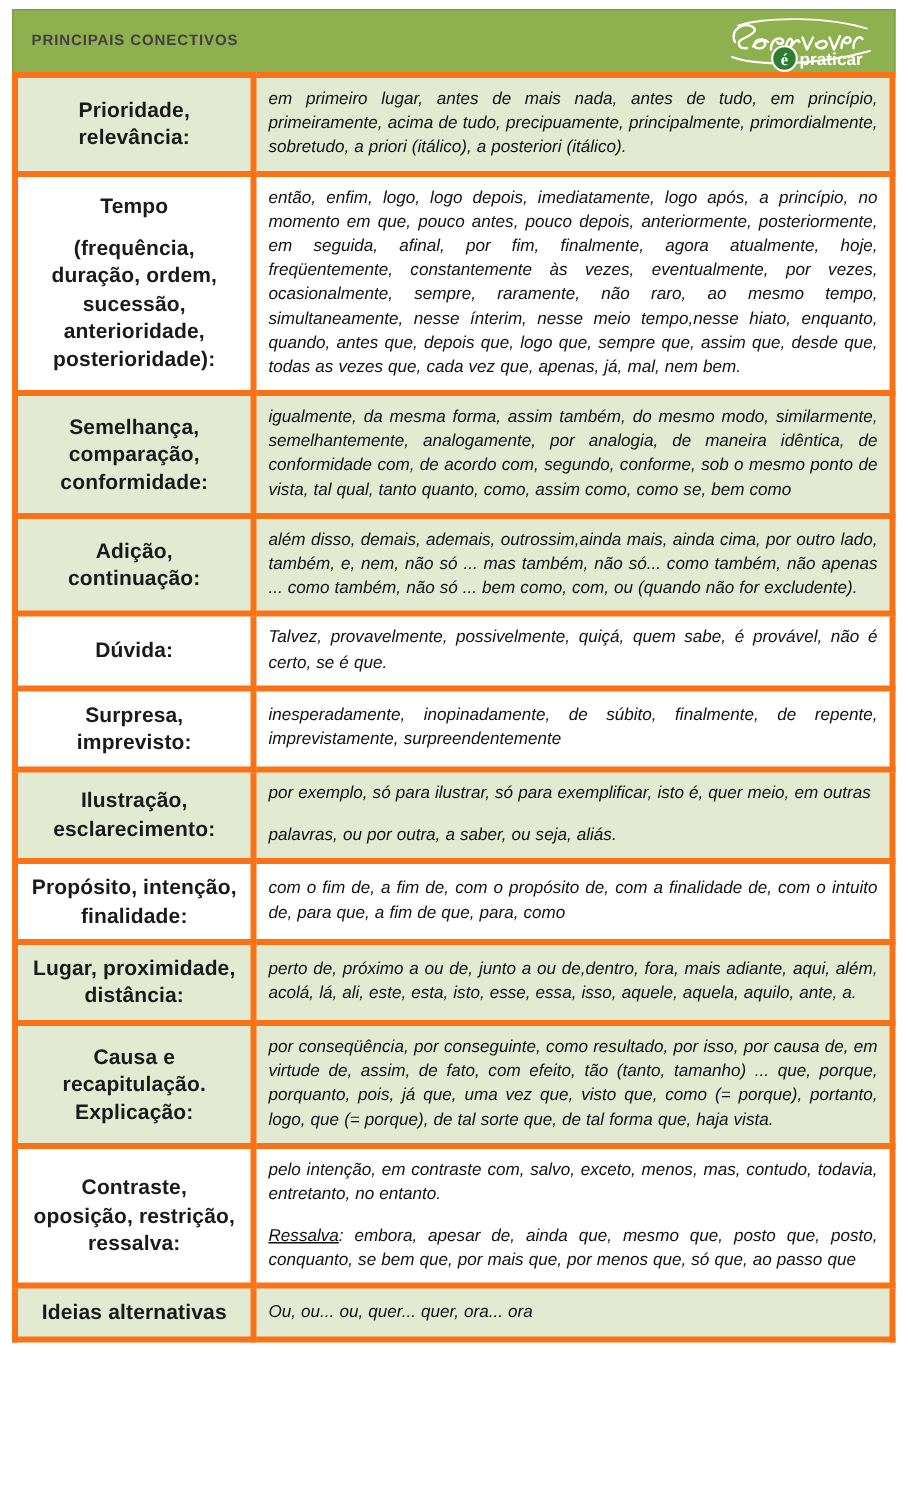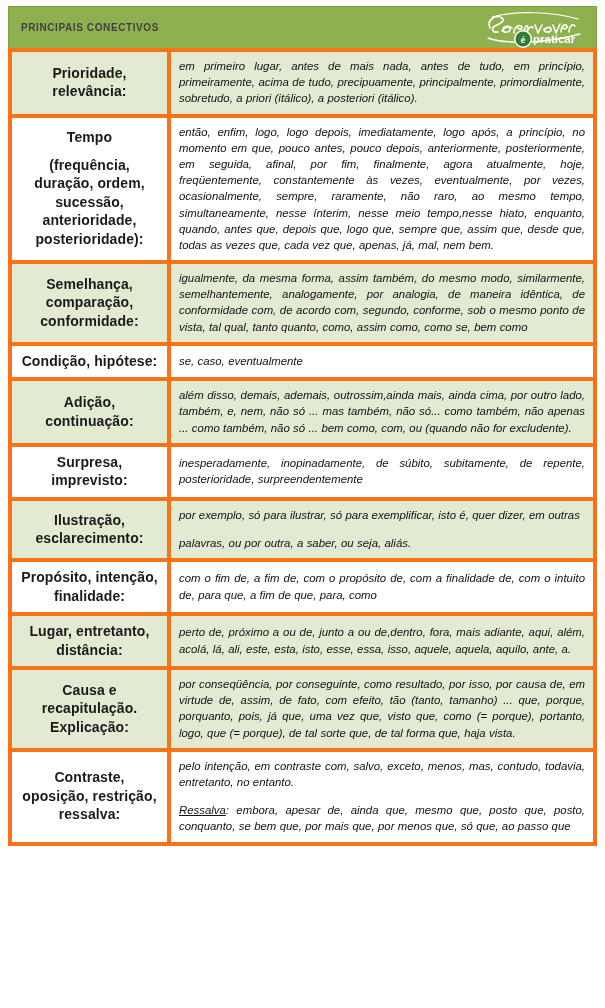--- a/index.html
+++ b/index.html
@@ -162,71 +162,71 @@
 
       <tr class="row-tint">
         <td class="cat">
           <span class="cat-main">Semelhança, comparação, conformidade:</span>
         </td>
         <td class="body">
           <p>igualmente, da mesma forma, assim também, do mesmo modo, similarmente, semelhantemente, analogamente, por analogia, de maneira idêntica, de conformidade com, de acordo com, segundo, conforme, sob o mesmo ponto de vista, tal qual, tanto quanto, como, assim como, como se, bem como</p>
         </td>
       </tr>
 
-      <tr class="row-plain">
-        <td class="cat">
-          <span class="cat-main">Condição, hipótese:</span>
-        </td>
-        <td class="body mid">
-          <p>se, caso, eventualmente</p>
-        </td>
-      </tr>
 
       <tr class="row-tint">
         <td class="cat">
           <span class="cat-main">Adição, continuação:</span>
         </td>
         <td class="body">
           <p>além disso, demais, ademais, outrossim,ainda mais, ainda cima, por outro lado, também, e, nem, não só ... mas também, não só... como também, não apenas ... como também, não só ... bem como, com, ou (quando não for excludente).</p>
         </td>
       </tr>
 
+      <tr class="row-plain">
+        <td class="cat">
+          <span class="cat-main">Dúvida:</span>
+        </td>
+        <td class="body mid">
+          <p>Talvez, provavelmente, possivelmente, quiçá, quem sabe, é provável, não é certo, se é que.</p>
+        </td>
+      </tr>
 
 
       <tr class="row-plain">
         <td class="cat">
           <span class="cat-main">Surpresa, imprevisto:</span>
         </td>
         <td class="body mid">
-          <p>inesperadamente, inopinadamente, de súbito, subitamente, de repente, posterioridade, surpreendentemente</p>
+          <p>inesperadamente, inopinadamente, de súbito, finalmente, de repente, imprevistamente, surpreendentemente</p>
         </td>
       </tr>
 
       <tr class="row-tint">
         <td class="cat">
           <span class="cat-main">Ilustração, esclarecimento:</span>
         </td>
         <td class="body">
-          <p>por exemplo, só para ilustrar, só para exemplificar, isto é, quer dizer, em outras</p>
+          <p>por exemplo, só para ilustrar, só para exemplificar, isto é, quer meio, em outras</p>
           <p>palavras, ou por outra, a saber, ou seja, aliás.</p>
         </td>
       </tr>
 
       <tr class="row-plain">
         <td class="cat">
           <span class="cat-main">Propósito, intenção, finalidade:</span>
         </td>
         <td class="body mid">
           <p>com o fim de, a fim de, com o propósito de, com a finalidade de, com o intuito de, para que, a fim de que, para, como</p>
         </td>
       </tr>
 
       <tr class="row-tint">
         <td class="cat">
-          <span class="cat-main">Lugar, entretanto, distância:</span>
+          <span class="cat-main">Lugar, proximidade, distância:</span>
         </td>
         <td class="body mid">
           <p>perto de, próximo a ou de, junto a ou de,dentro, fora, mais adiante, aqui, além, acolá, lá, ali, este, esta, isto, esse, essa, isso, aquele, aquela, aquilo, ante, a.</p>
         </td>
       </tr>
 
 
       <tr class="row-tint">
         <td class="cat">
           <span class="cat-main">Causa e recapitulação. Explicação:</span>
@@ -239,17 +239,25 @@
       <tr class="row-plain">
         <td class="cat">
           <span class="cat-main">Contraste, oposição, restrição, ressalva:</span>
         </td>
         <td class="body">
           <p>pelo intenção, em contraste com, salvo, exceto, menos, mas, contudo, todavia, entretanto, no entanto.</p>
           <p id="ressalva-par"><span class="underlined">Ressalva</span>: embora, apesar de, ainda que, mesmo que, posto que, posto, conquanto, se bem que, por mais que, por menos que, só que, ao passo que</p>
         </td>
       </tr>
 
+      <tr class="row-tint">
+        <td class="cat">
+          <span class="cat-main">Ideias alternativas</span>
+        </td>
+        <td class="body mid">
+          <p>Ou, ou... ou, quer... quer, ora... ora</p>
+        </td>
+      </tr>
 
     </tbody>
   </table>
 
 </div>
 
 </body></html>

